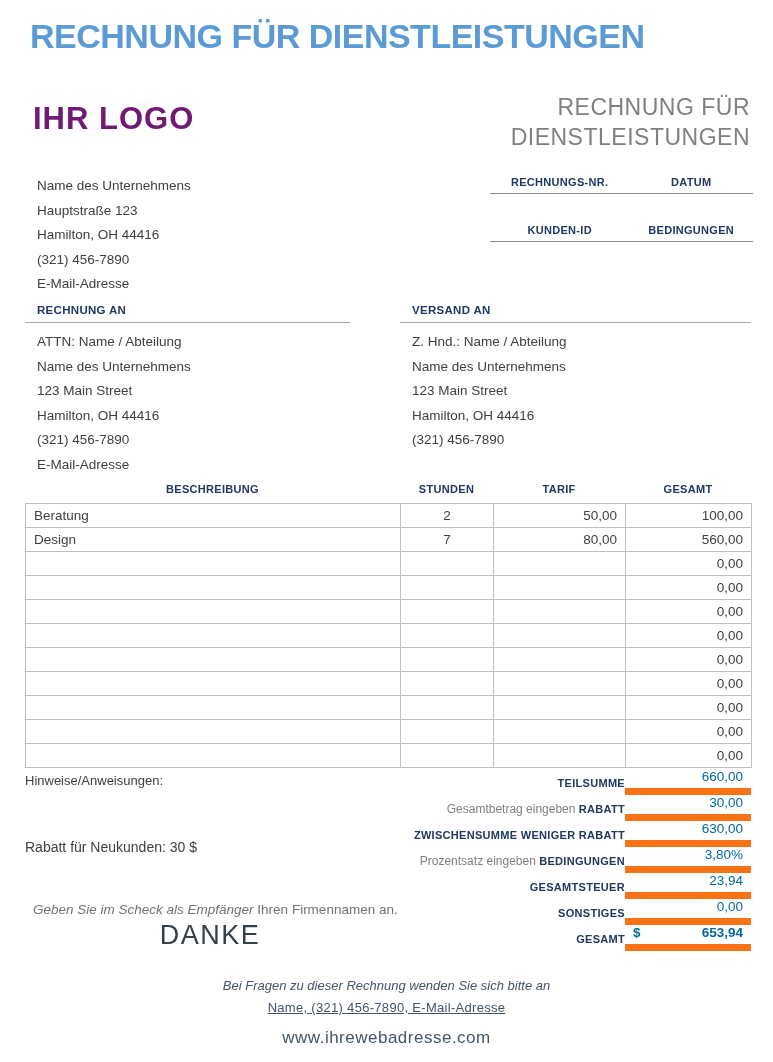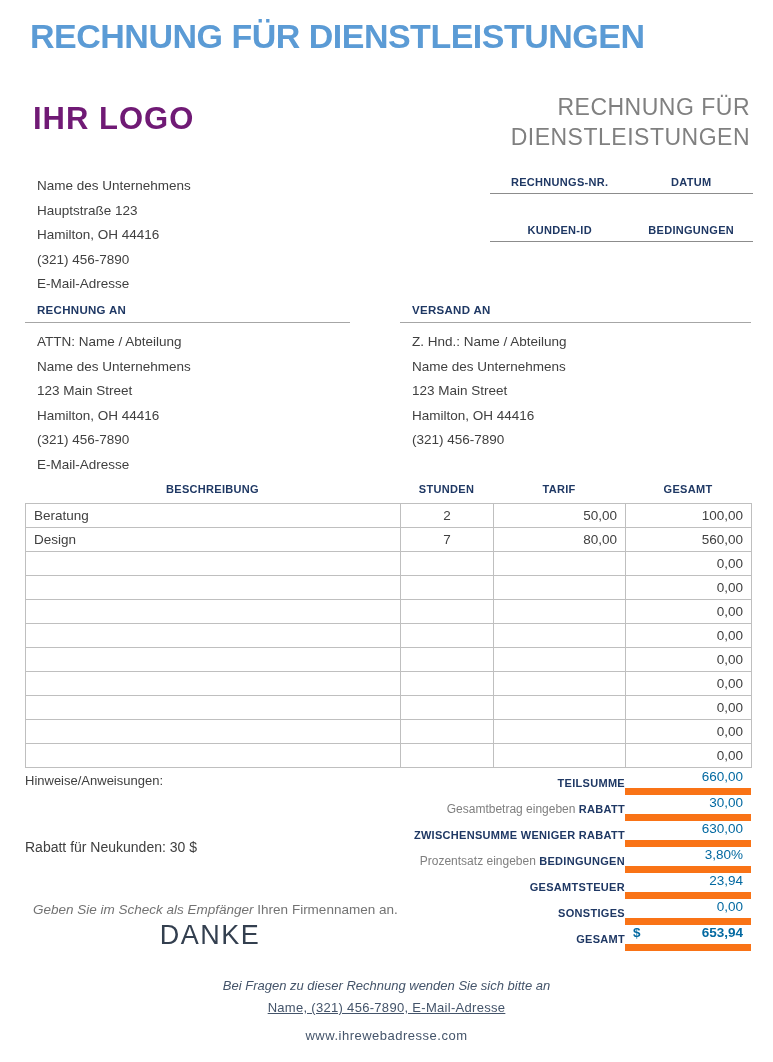--- a/index.html
+++ b/index.html
@@ -68,21 +68,21 @@
   .note-check { position:absolute; left:33px; top:902px; font-size:13.5px; color:#737373; }
   .note-check .it { font-style:italic; }
   .thanks {
     position:absolute; left:25px; top:920px; width:370px; text-align:center;
     font-size:27px; color:#333F4F; letter-spacing:1.5px;
   }
   
   .footer { position:absolute; left:0; top:978px; width:773px; text-align:center; color:#44546A; }
   .footer .f1 { font-size:13px; font-style:italic; }
   .footer .f2 { font-size:13px; margin-top:7px; letter-spacing:0.3px;text-decoration:underline; }
-  .footer .f3 { font-size:13px; margin-top:13px; letter-spacing:0.5px; }
+  .footer .f3 { font-size:17px; margin-top:13px; letter-spacing:0.5px; }
 </style>
 </head>
 <body>
 
 <div class="page">
 
   <div class="page-title">RECHNUNG FÜR DIENSTLEISTUNGEN</div>
 
   <div class="logo">IHR LOGO</div>
 

